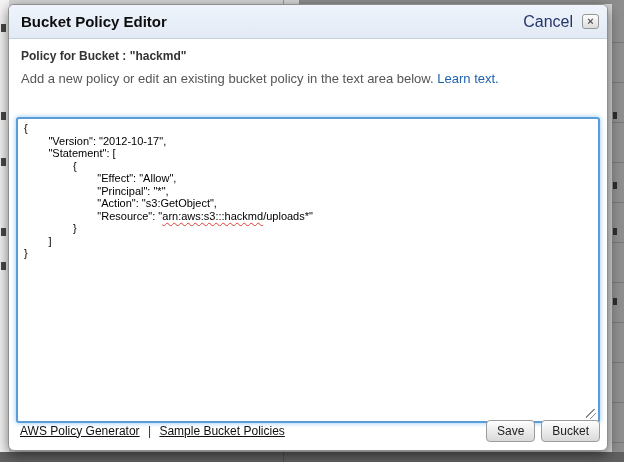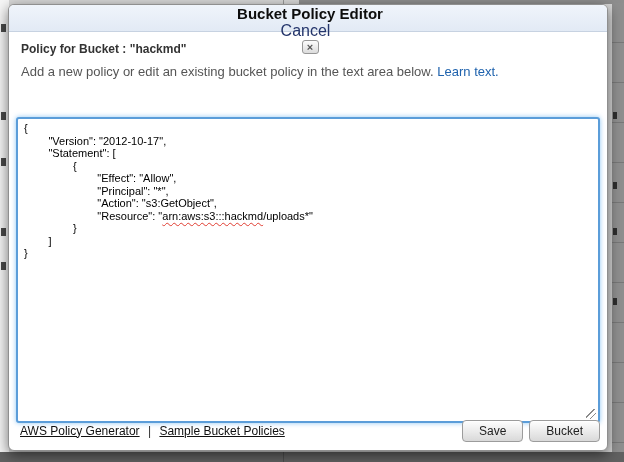--- a/index.html
+++ b/index.html
@@ -22,26 +22,25 @@
   .bg-bottom .bg-bline{position:absolute;left:283px;top:0;width:1px;height:10px;background:#4d4d4d;}
 
   
   .dialog{
     position:absolute;left:8px;top:4px;width:600px;height:447px;
     background:#ffffff;border:1px solid #8f8f8f;border-radius:6px;
     box-shadow:0 4px 14px rgba(0,0,0,.55);
     box-sizing:border-box;
   }
   .dialog-header{
-    height:27px;display:flex;align-items:center;
+    height:34px;display:flex;align-items:center;
     padding:0 8px 0 12px;box-sizing:border-box;
     background:linear-gradient(#eff4fb,#e2eaf5);
     border-bottom:1px solid #c7d2e1;
     border-radius:5px 5px 0 0;
-    flex-direction:column;
   }
   .dialog-title{flex:1;font-size:15px;font-weight:bold;color:#0d0d0d;}
   .cancel-link{font-size:16px;color:#24356b;margin-right:9px;cursor:pointer;text-decoration:none;}
   .x-button{
     width:17px;height:15px;box-sizing:border-box;
     border:1px solid #979797;border-radius:3px;
     background:linear-gradient(#fdfdfd,#dcdcdc);
     color:#555;font-size:11px;font-weight:bold;line-height:12px;text-align:center;
     cursor:pointer;
   }
@@ -80,21 +79,21 @@
     position:absolute;left:11px;right:7px;bottom:7px;height:25px;
     display:flex;align-items:center;gap:40px;
   }
   .footer-links{flex:1;font-size:12px;color:#101010;}
   .footer-link{color:#101010;text-decoration:underline;cursor:pointer;}
   .link-sep{margin:0 5px;color:#333;}
   .footer-buttons{display:flex;gap:6px;}
   .btn{
     font-family:"Liberation Sans", sans-serif;
     font-size:12px;color:#222;
-    padding:3px 16px;min-width:40px;
+    padding:3px 10px;min-width:40px;
     border:1px solid #9c9c9c;border-radius:4px;
     background:linear-gradient(#fefefe,#d9d9d9);
     box-shadow:inset 0 1px 0 rgba(255,255,255,.7);
     cursor:pointer;
   }
 </style>
 </head>
 <body>
 
 <div class="bg-left-strip">

